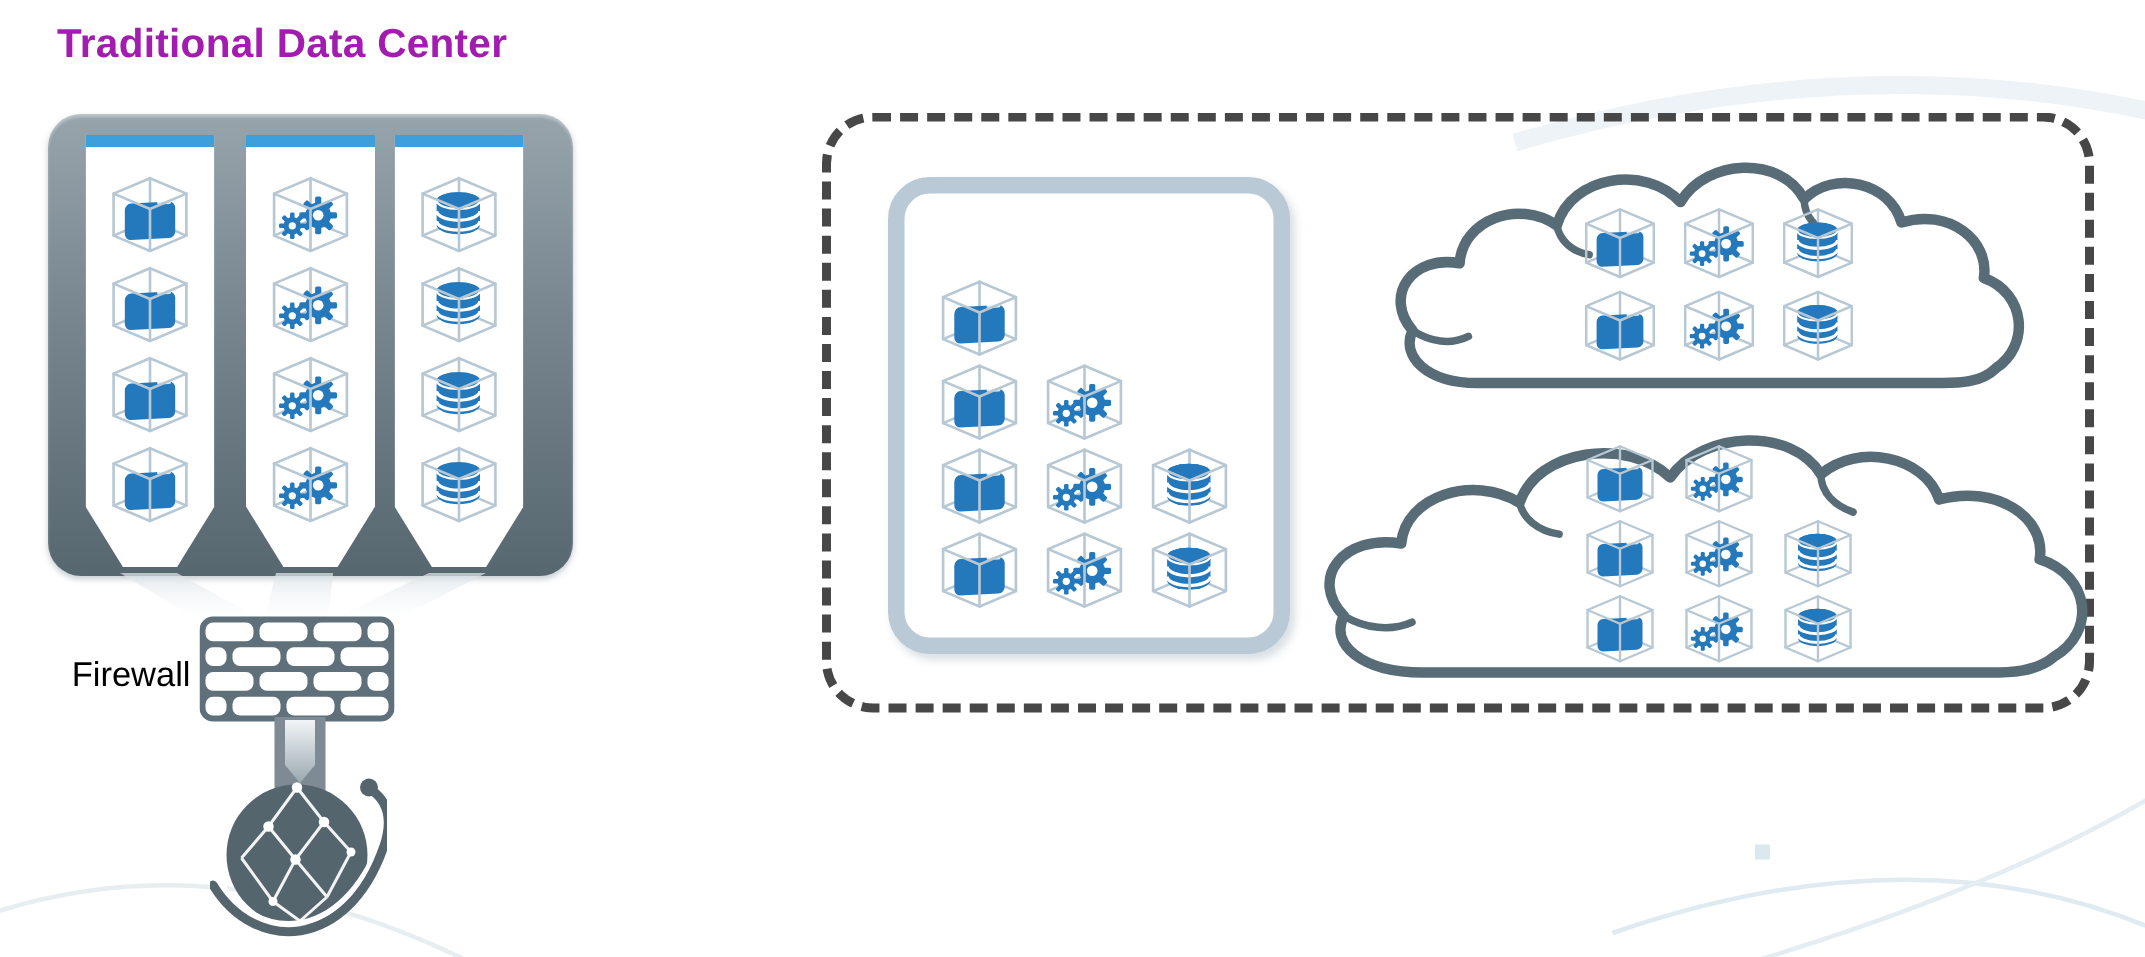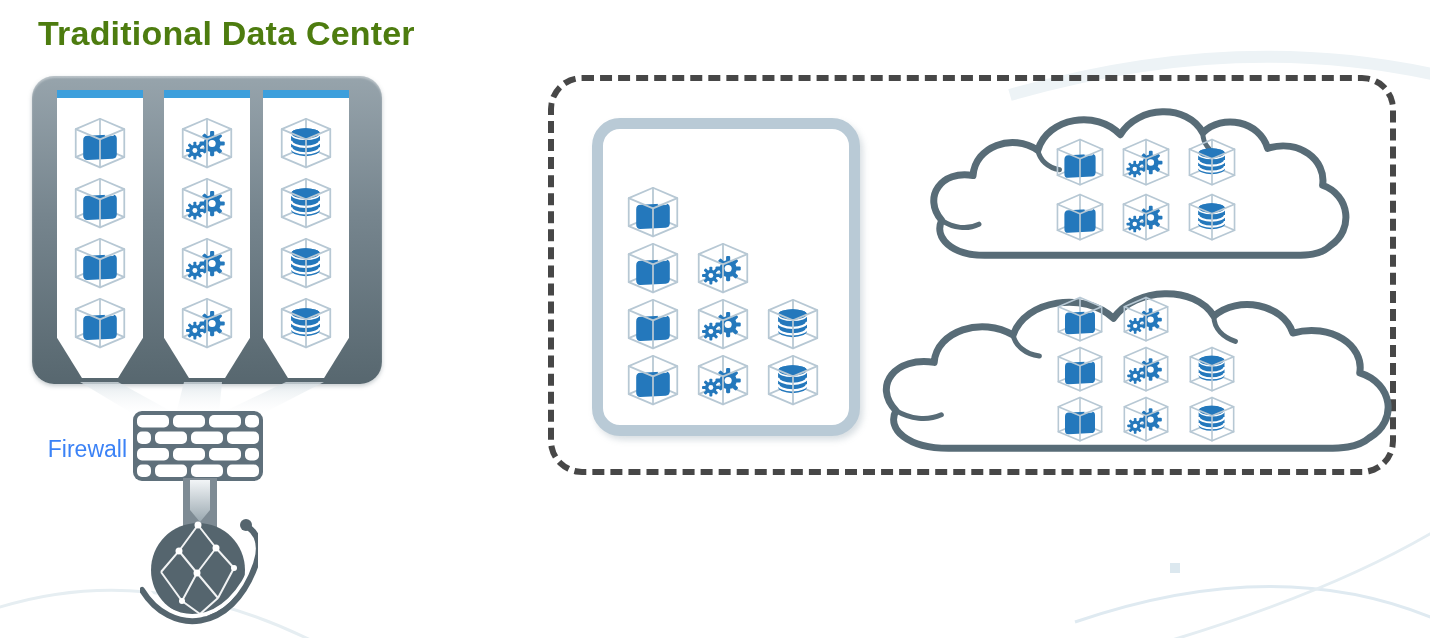--- a/index.html
+++ b/index.html
@@ -1,40 +1,40 @@
 <!DOCTYPE html>
 <html><head>
 <meta charset="utf-8">
 <style>
   html,body{margin:0;padding:0;background:#fff;}
   .canvas{position:relative;width:1430px;height:638px;background:#ffffff;overflow:hidden;
           font-family:"Liberation Sans",sans-serif;}
   .abs{position:absolute;}
 
   
-  .sec-title{margin:0;font-size:34px;font-weight:bold;color:#4d7c0f;letter-spacing:.2px;}
+  .sec-title{margin:0;font-size:27px;font-weight:bold;color:#a21caf;letter-spacing:.2px;}
   .title-left{left:38px;top:14px;}
   .title-right{left:548px;top:14px;width:848px;text-align:center;}
 
   
   .rack{left:32px;top:76px;width:350px;height:308px;border-radius:22px;
         background:linear-gradient(180deg,#97A4AC 0%,#76858E 45%,#57676F 100%);
         box-shadow:inset 0 2px 2px rgba(255,255,255,.35), 0 2px 4px rgba(90,105,115,.35);}
   .rack-col{position:absolute;top:14px;width:86px;height:288px;background:#fff;
             clip-path:polygon(0 0,100% 0,100% 86%,71% 100%,29% 100%,0 86%);
             display:flex;flex-direction:column;align-items:center;box-sizing:border-box;
             padding-top:26px;}
   .rack-col .col-bar{position:absolute;top:0;left:0;width:100%;height:8px;background:#3D9FDC;}
   .rack-col.c1{left:25px;} .rack-col.c2{left:132px;} .rack-col.c3{left:231px;}
   .rack-col .icon-row{flex-direction:column;gap:4px;}
   .rack-col .icon-cell svg{width:56px;height:56px;}
 
   .beams{left:75px;top:382px;width:260px;height:32px;}
   .firewall-svg{left:133px;top:410px;width:130px;height:72px;}
-  .firewall-label{left:35px;top:436px;width:92px;text-align:right;font-size:23px;color:#3b82f6;}
+  .firewall-label{left:35px;top:436px;width:92px;text-align:right;font-size:23px;color:#000000;}
   .pipe{left:180px;top:478px;width:40px;height:74px;}
   .globe{left:140px;top:508px;width:118px;height:130px;}
 
   
   .dashed-box{left:548px;top:75px;width:848px;height:400px;border:6px dashed #474747;
               border-radius:34px;box-sizing:border-box;}
   .onprem-box{left:592px;top:118px;width:268px;height:318px;border:11px solid #B9CAD6;
               border-radius:28px;background:#fff;box-sizing:border-box;
               box-shadow:3px 4px 6px rgba(120,140,155,.28);}
   .onprem-icons{left:625px;top:185px;display:flex;flex-direction:column;align-items:flex-start;}

